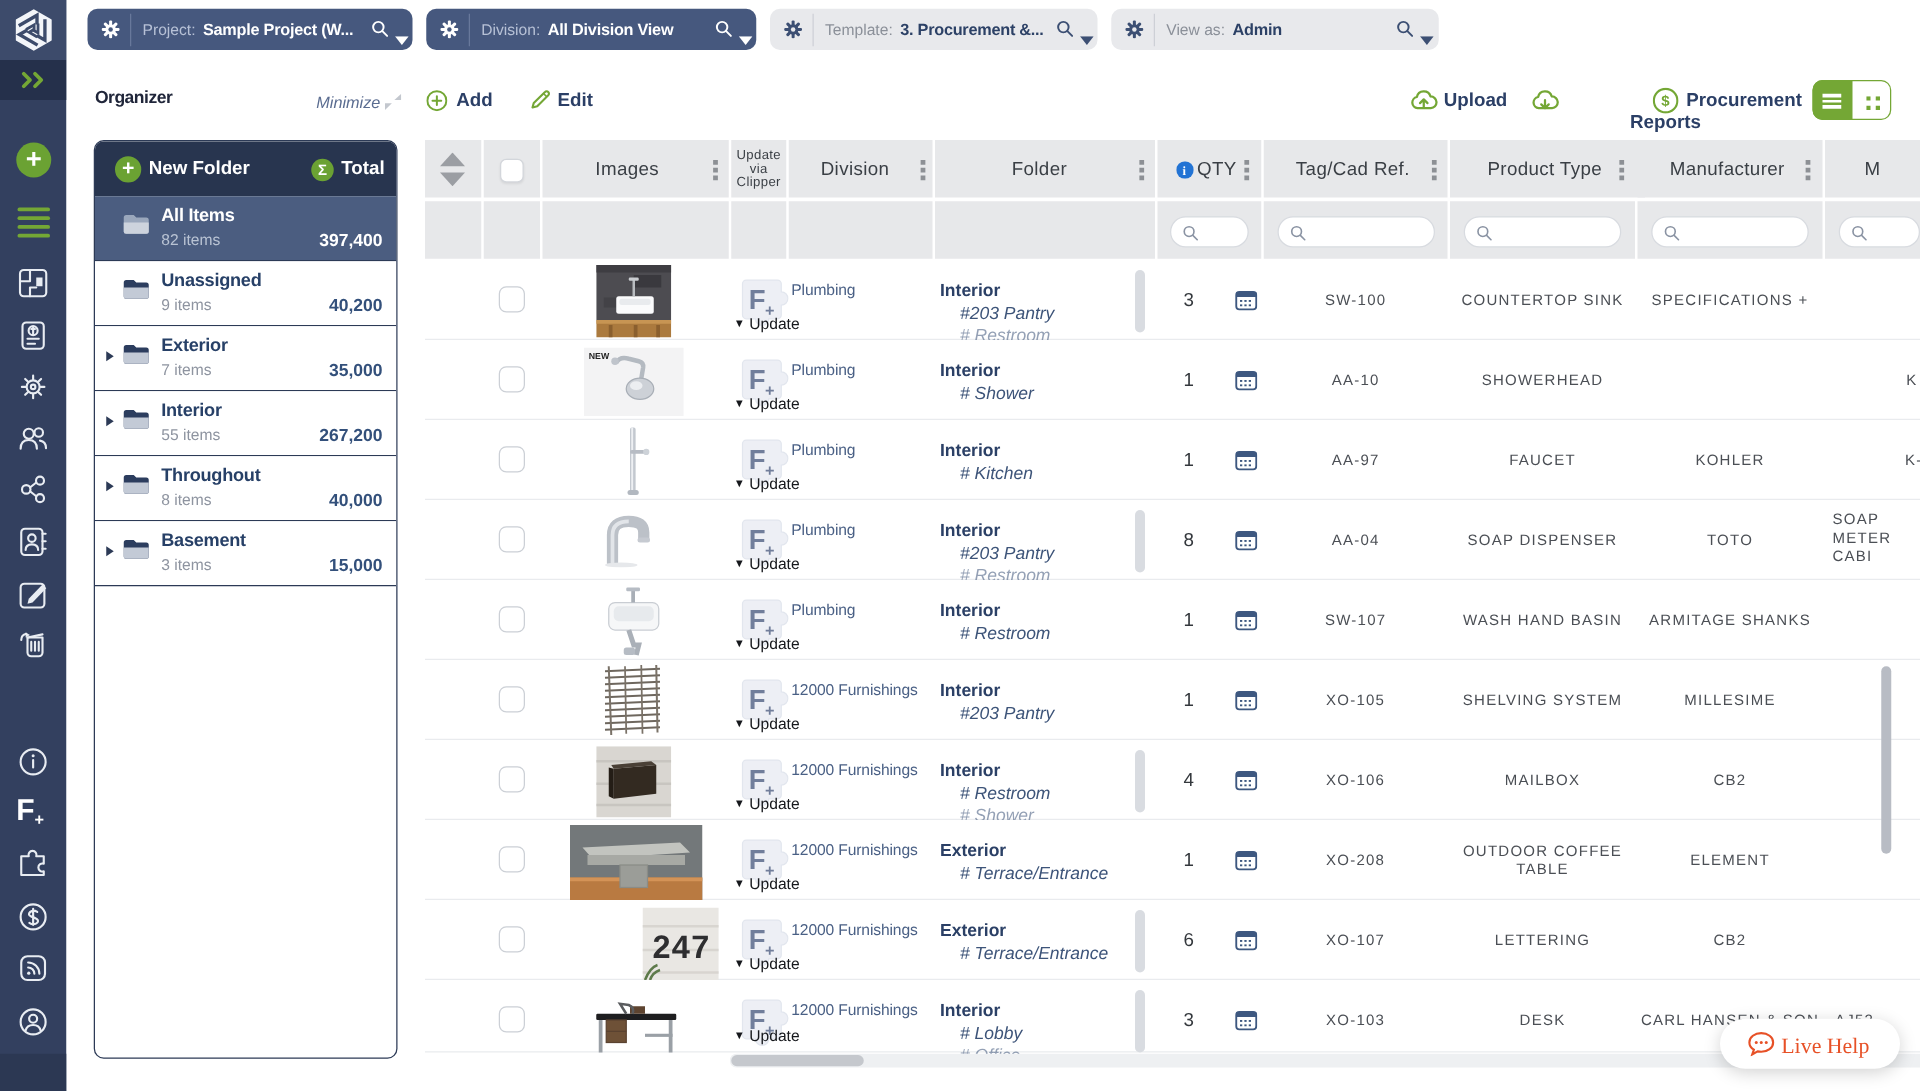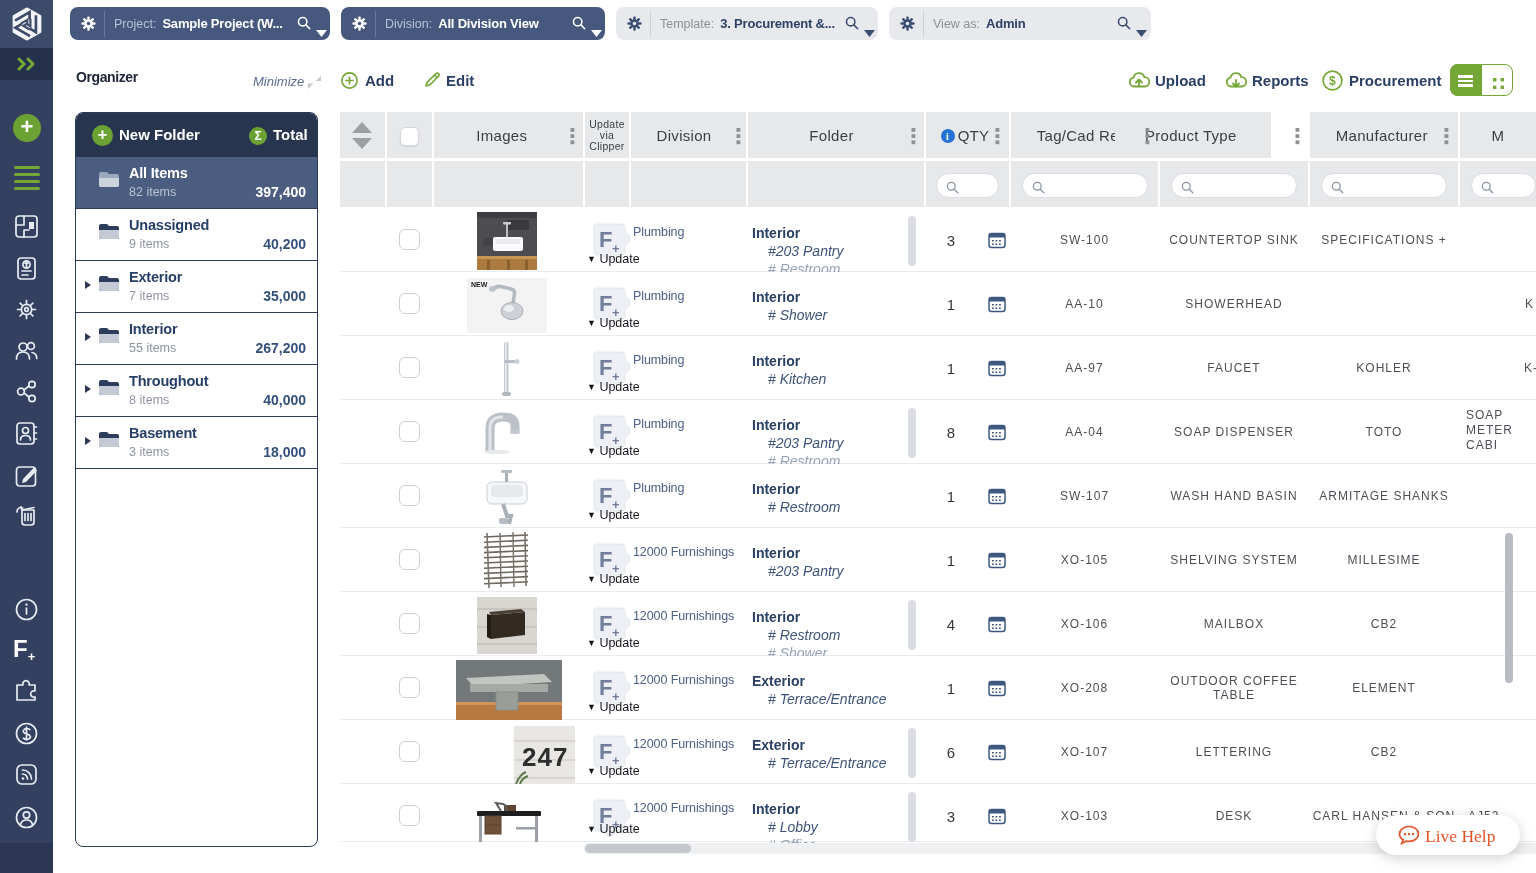--- a/index.html
+++ b/index.html
@@ -144,21 +144,21 @@
     <span class="sep"></span>
   <span class="lab">View as:</span>
     <span class="val">Admin</span>
 </div>
 
 <div class="abs" style="left:76px; top:69px; font-size:14px; font-weight:bold; letter-spacing:-0.4px; color:#20263a;">Organizer</div>
 <div class="abs" style="left:253px; top:74px; font-size:13px; font-style:italic; color:#5a6c90;">Minimize</div>
 <div class="tbtxt" style="left:365px;">Add</div>
 <div class="tbtxt" style="left:446px;">Edit</div>
 <div class="tbtxt" style="left:1155px;">Upload</div>
-<div class="tbtxt" style="left:1252px;">Reports</div>
+<div class="tbtxt" style="left:1304px;margin-top:17px;">Reports</div>
 <div class="tbtxt" style="left:1349px;">Procurement</div>
 
 <div class="abs" style="left:1450px; top:64px; width:63px; height:32px; border:1.5px solid #74a735; border-radius:8px; background:#fff;"></div>
 <div class="abs" style="left:1450px; top:64px; width:32px; height:32px; border-radius:8px 0 0 8px; background:#74a735;"></div>
 
 <div id="fpanel">
   <div id="fphead">
     <div class="abs" style="left:16px; top:12px; width:21px; height:21px; border-radius:50%; background:#6ba233; color:#fff; text-align:center; line-height:20px; font-size:17px; font-weight:bold;">+</div>
     <div class="abs" style="left:43px; top:13px; color:#fff; font-weight:bold; font-size:15px;">New Folder</div>
     <div class="abs" style="left:173px; top:14px; width:18px; height:18px; border-radius:50%; background:#6ba233; color:#fff; text-align:center; line-height:18px; font-size:12px; font-weight:bold;">Σ</div>
@@ -213,33 +213,33 @@
       <div class="famt">40,000</div>
   </div>
   <div class="frow">
       <div class="caret"></div>
     <div class="abs" style="left:22px; top:13px;"><svg width="22" height="18">
           <path d="M1 4 a2 2 0 0 1 2 -2 h6 l2 2 h8 a2 2 0 0 1 2 2 v9 a2 2 0 0 1 -2 2 h-16 a2 2 0 0 1 -2 -2 Z" fill="#2c3d5e"></path>
           <path d="M1 8 h20 v7 a2 2 0 0 1 -2 2 h-16 a2 2 0 0 1 -2 -2 Z" fill="#c3cad6"></path>
         </svg></div>
       <div class="fname">Basement</div>
       <div class="fitems">3 items</div>
-      <div class="famt">18,000</div>
+      <div class="famt">15,000</div>
   </div>
 </div>
 
 <div class="hcell" style="left:340px; width:45px;"></div>
 <div class="hcell" style="left:387px; width:45px;"></div>
 <div class="hcell" style="left:434px; width:149px;">Images&nbsp;&nbsp;&nbsp;</div>
 <div class="hcell" style="left:585px; width:44px; font-size:10.5px; line-height:11px; text-align:center;">Update<br>via<br>Clipper</div>
 <div class="hcell" style="left:631px; width:115px;">Division&nbsp;&nbsp;</div>
 <div class="hcell" style="left:748px; width:176px;">Folder&nbsp;&nbsp;</div>
 <div class="hcell" style="left:926px; width:83px; padding-left:12px;">QTY</div>
 <div class="hcell" style="left:1011px; width:147px;">Tag/Cad Ref.&nbsp;</div>
-<div class="hcell" style="left:1115px; width:156px;">Product Type&nbsp;</div>
+<div class="hcell" style="left:1160px; width:156px;">Product Type&nbsp;</div>
 <div class="hcell" style="left:1310px; width:148px;">Manufacturer&nbsp;</div>
 <div class="hcell" style="left:1460px; width:76px;">M</div>
 
 <div class="fcell" style="left:340px; width:45px;"></div>
 <div class="fcell" style="left:387px; width:45px;"></div>
 <div class="fcell" style="left:434px; width:149px;"></div>
 <div class="fcell" style="left:585px; width:44px;"></div>
 <div class="fcell" style="left:631px; width:115px;"></div>
 <div class="fcell" style="left:748px; width:176px;"></div>
 <div class="fcell" style="left:926px; width:83px;">

